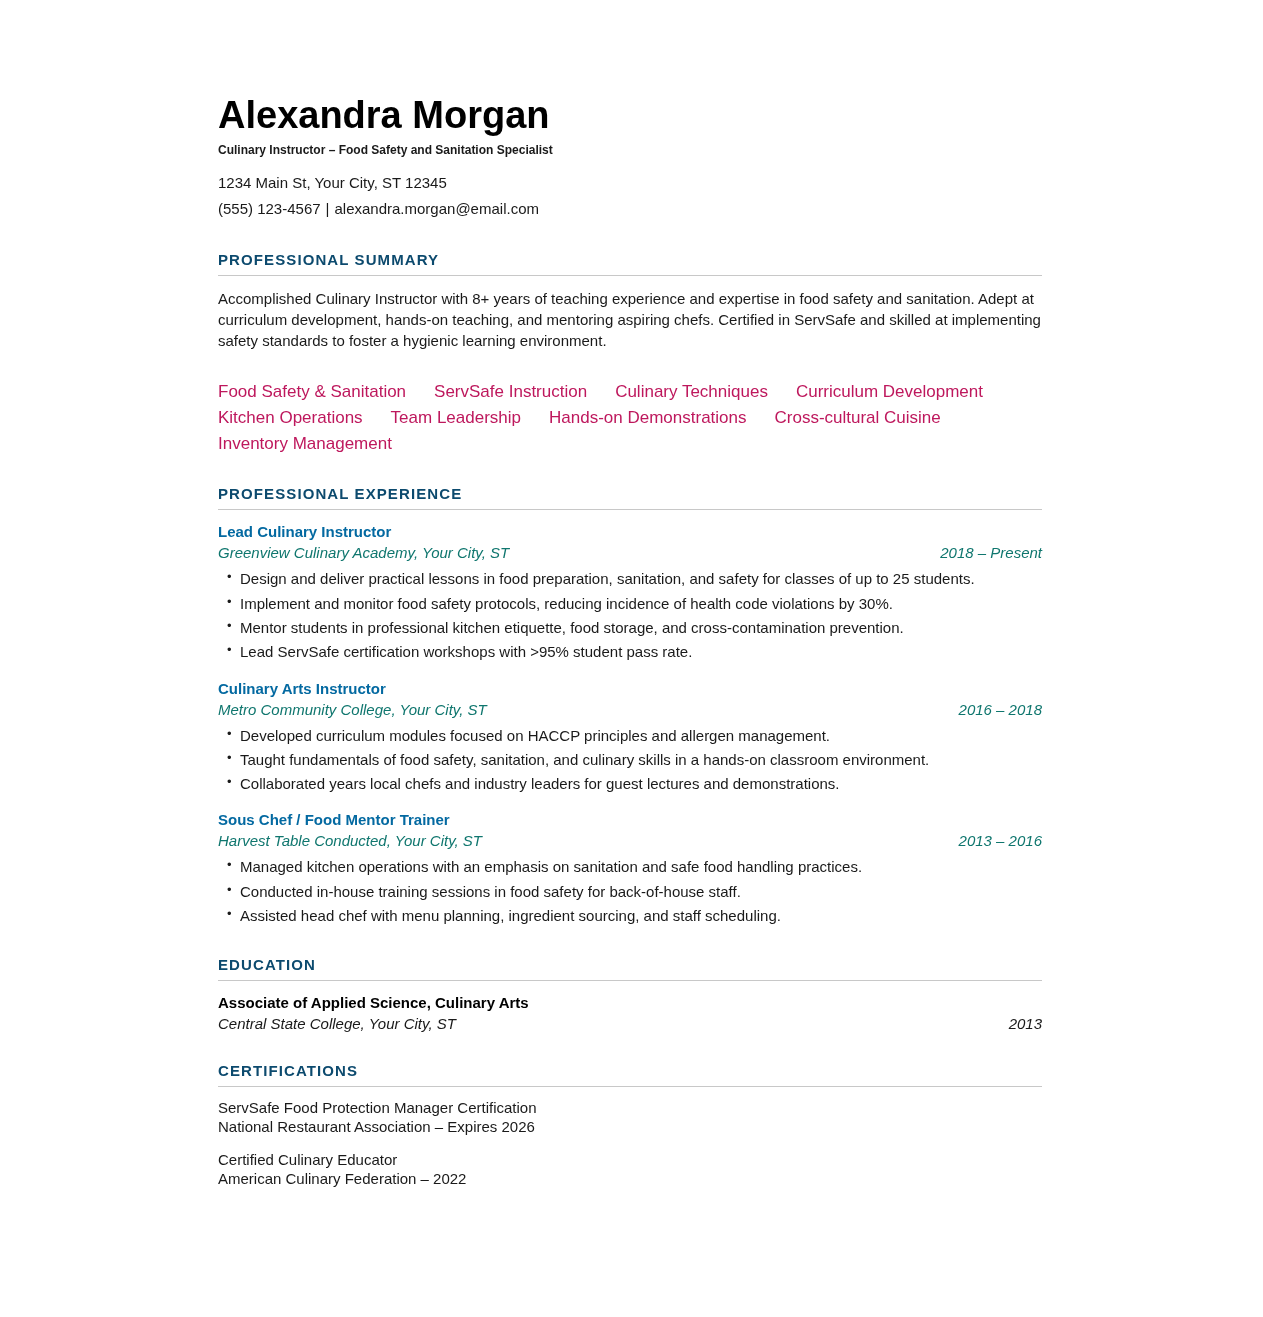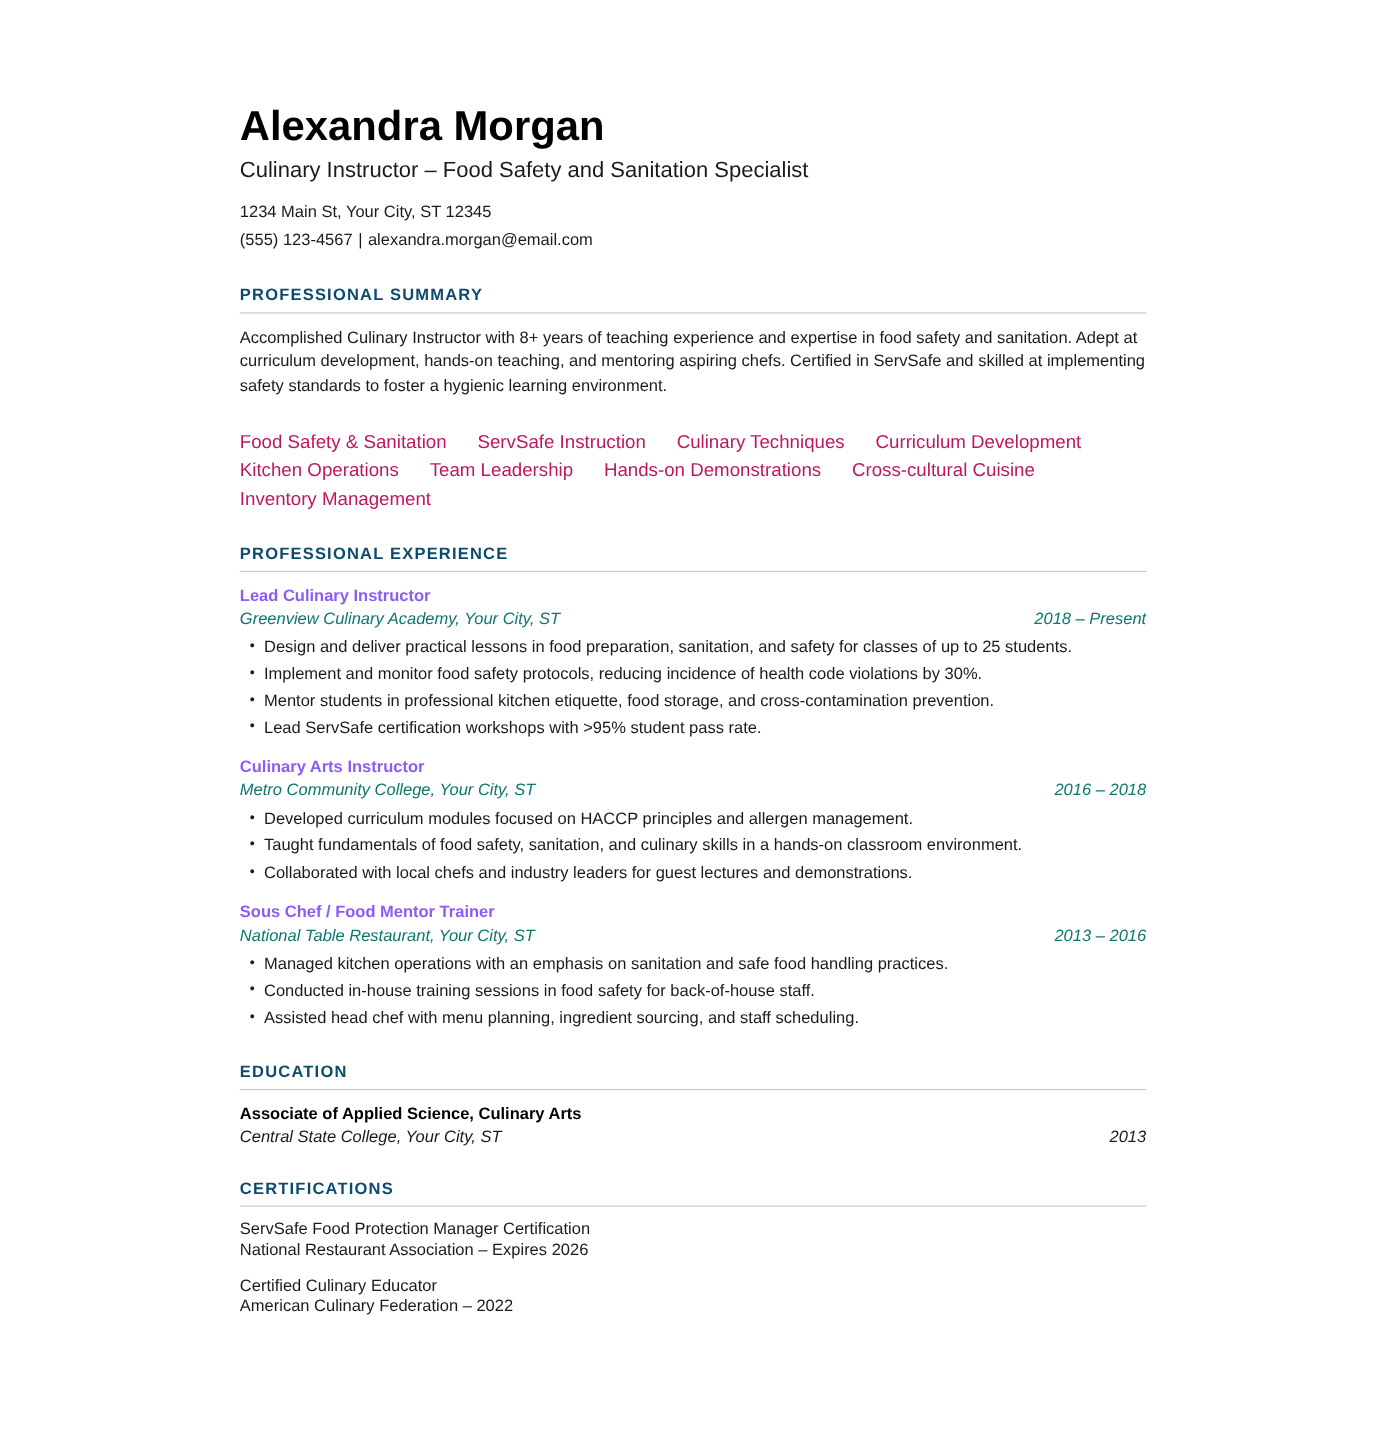--- a/index.html
+++ b/index.html
@@ -27,22 +27,22 @@
   
   .name {
     font-size: 38px;
     font-weight: bold;
     line-height: 1.07;
     letter-spacing: 0px;
     margin: 0 0 7px 0;
     color: #000000;
   }
   .tagline {
-    font-size: 20px;
-    font-weight: normal;
+    font-size: 12px;
+    font-weight: bold;
     line-height: 1.2;
     margin: 0 0 13px 0;
     color: #1a1a1a;
   }
   .contact-line {
     font-size: 15px;
     line-height: 1.75;
     color: #1a1a1a;
   }
   .contact-sep { padding: 0 5px; }
@@ -80,21 +80,21 @@
     white-space: nowrap;
   }
 
   
   .job { margin-bottom: 14px; }
   .job:last-child { margin-bottom: 0; }
   .job-title {
     font-size: 15px;
     font-weight: bold;
     line-height: 1.33;
-    color: #8b5cf6;
+    color: #0369a1;
   }
   .job-meta {
     display: flex;
     justify-content: space-between;
     align-items: baseline;
     font-size: 15px;
     font-style: italic;
     line-height: 1.4;
     color: #0f766e;
   }
@@ -201,28 +201,28 @@
 
       <div class="job">
         <div class="job-title">Culinary Arts Instructor</div>
         <div class="job-meta">
           <span class="job-company">Metro Community College, Your City, ST</span>
           <span class="job-dates">2016 – 2018</span>
         </div>
         <ul class="bullets">
           <li>Developed curriculum modules focused on HACCP principles and allergen management.</li>
           <li>Taught fundamentals of food safety, sanitation, and culinary skills in a hands-on classroom environment.</li>
-          <li>Collaborated with local chefs and industry leaders for guest lectures and demonstrations.</li>
+          <li>Collaborated years local chefs and industry leaders for guest lectures and demonstrations.</li>
         </ul>
       </div>
 
       <div class="job">
         <div class="job-title">Sous Chef / Food Mentor Trainer</div>
         <div class="job-meta">
-          <span class="job-company">National Table Restaurant, Your City, ST</span>
+          <span class="job-company">Harvest Table Conducted, Your City, ST</span>
           <span class="job-dates">2013 – 2016</span>
         </div>
         <ul class="bullets">
           <li>Managed kitchen operations with an emphasis on sanitation and safe food handling practices.</li>
           <li>Conducted in-house training sessions in food safety for back-of-house staff.</li>
           <li>Assisted head chef with menu planning, ingredient sourcing, and staff scheduling.</li>
         </ul>
       </div>
     </section>
 

